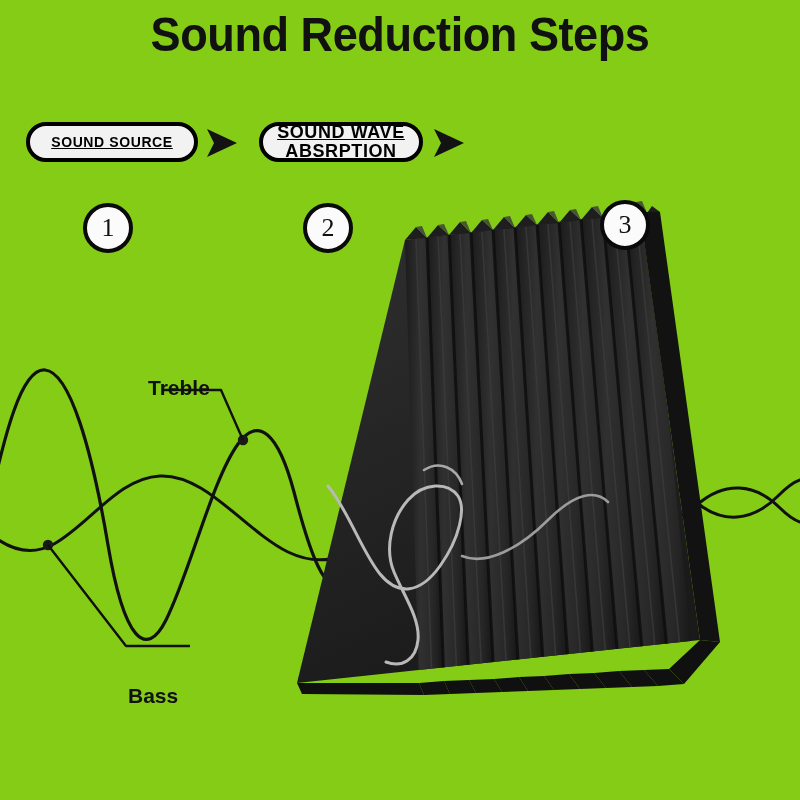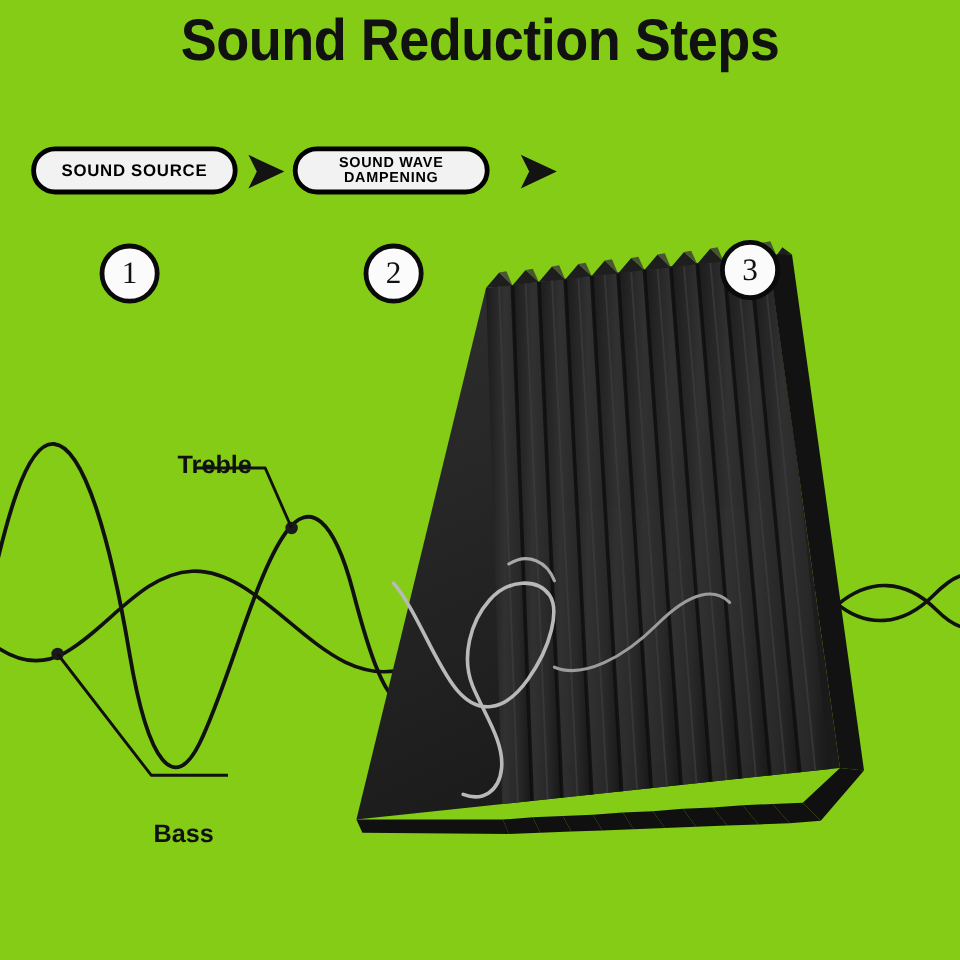--- a/index.html
+++ b/index.html
@@ -56,23 +56,23 @@
     text-align: center;
     color: #000000;
     font-family: "Liberation Sans", sans-serif;
     font-weight: bold;
     font-size: 14px;
     letter-spacing: 0.6px;
     line-height: 1.05;
     padding: 0 10px;
   }
   .pill.p1 { left: 26px;  width: 172px; }
-  .pill.p2 { left: 244px; width: 164px; font-size: 12px; }
+  .pill.p2 { left: 259px; width: 164px; font-size: 18px; }
   .pill.p3 { left: 478px; width: 296px; }
-  .pill-text { display: block; }
+  .pill-text { display: block; text-decoration: underline; }
 
   .arrow {
     position: absolute;
     top: 5px;
     width: 34px;
     height: 32px;
   }
   .arrow.a1 { left: 205px; }
   .arrow.a2 { left: 432px; }
 
@@ -147,21 +147,21 @@
 
     <div class="arrow a1">
       <svg viewBox="0 0 34 32" width="34" height="32" aria-hidden="true">
         <path d="M2 2 L32 16 L2 30 L9 16 Z" fill="#131313"></path>
       </svg>
     </div>
 
     <div class="pill p2">
       <span>
         <span class="pill-text">SOUND WAVE</span>
-        <span class="pill-text">DAMPENING</span>
+        <span class="pill-text">ABSRPTION</span>
       </span>
     </div>
 
     <div class="arrow a2">
       <svg viewBox="0 0 34 32" width="34" height="32" aria-hidden="true">
         <path d="M2 2 L32 16 L2 30 L9 16 Z" fill="#131313"></path>
       </svg>
     </div>
 
   </div>

